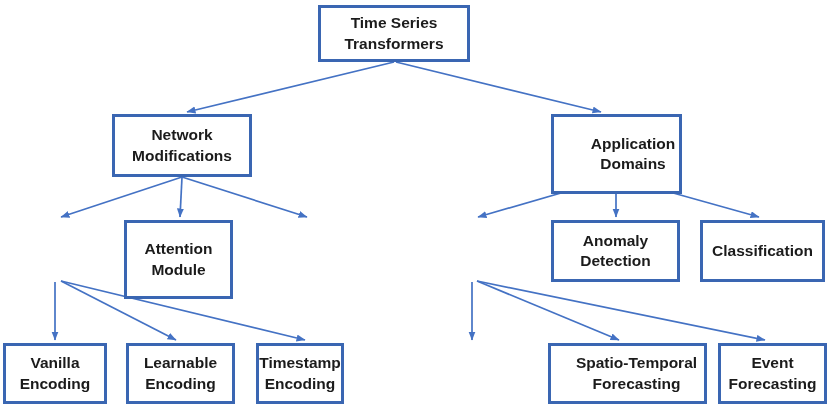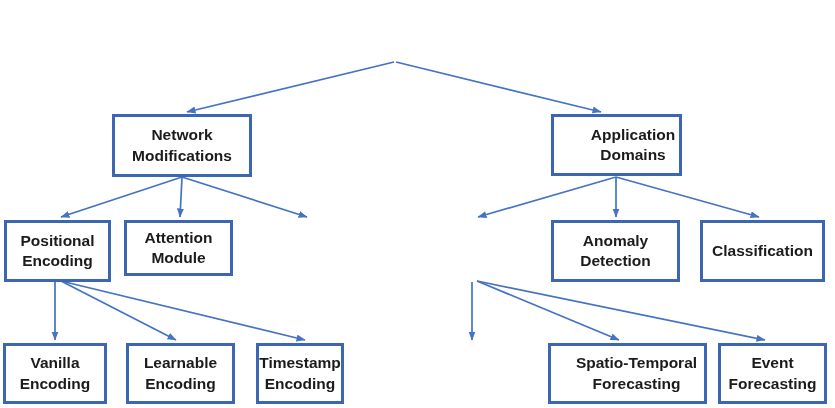--- a/index.html
+++ b/index.html
@@ -69,26 +69,26 @@
 
     <line x1="55" y1="282" x2="55" y2="340" marker-end="url(#arrow)"></line>
     <line x1="61" y1="281" x2="176" y2="340" marker-end="url(#arrow)"></line>
     <line x1="61" y1="281" x2="305" y2="340" marker-end="url(#arrow)"></line>
 
     <line x1="472" y1="282" x2="472" y2="340" marker-end="url(#arrow)"></line>
     <line x1="477" y1="281" x2="619" y2="340" marker-end="url(#arrow)"></line>
     <line x1="477" y1="281" x2="765" y2="340" marker-end="url(#arrow)"></line>
   </svg>
 
+  <div class="node" style="left:318px; top:5px;  width:152px; height:57px;">Time Series Transformers</div>
 
   <div class="node" style="left:112px; top:114px; width:140px; height:63px;">Network Modifications</div>
-  <div class="node" style="left:551px; top:114px; width:131px; height:62px;padding-left:36px;">Application Domains</div>
+  <div class="node" style="left:551px; top:114px; width:131px; height:80px;padding-left:36px;">Application Domains</div>
 
-  <div class="node" style="left:4px;   top:220px; width:107px; height:62px;">Positional Encoding</div>
-  <div class="node" style="left:124px; top:220px; width:109px; height:56px;">Attention Module</div>
+  <div class="node" style="left:124px; top:220px; width:109px; height:79px;">Attention Module</div>
   <div class="node" style="left:700px; top:220px; width:125px; height:62px;">Classification</div>
   <div class="node" style="left:551px; top:220px; width:129px; height:62px;">Anomaly Detection</div>
 
   <div class="node" style="left:3px;   top:343px; width:104px; height:61px;">Vanilla Encoding</div>
   <div class="node" style="left:126px; top:343px; width:109px; height:61px;">Learnable Encoding</div>
   <div class="node" style="left:256px; top:343px; width:88px; height:61px;">Timestamp Encoding</div>
   <div class="node" style="left:548px; top:343px; width:159px; height:61px;padding-left:21px;">Spatio-Temporal Forecasting</div>
   <div class="node" style="left:718px; top:343px; width:109px; height:61px;">Event Forecasting</div>
 
 </div>

